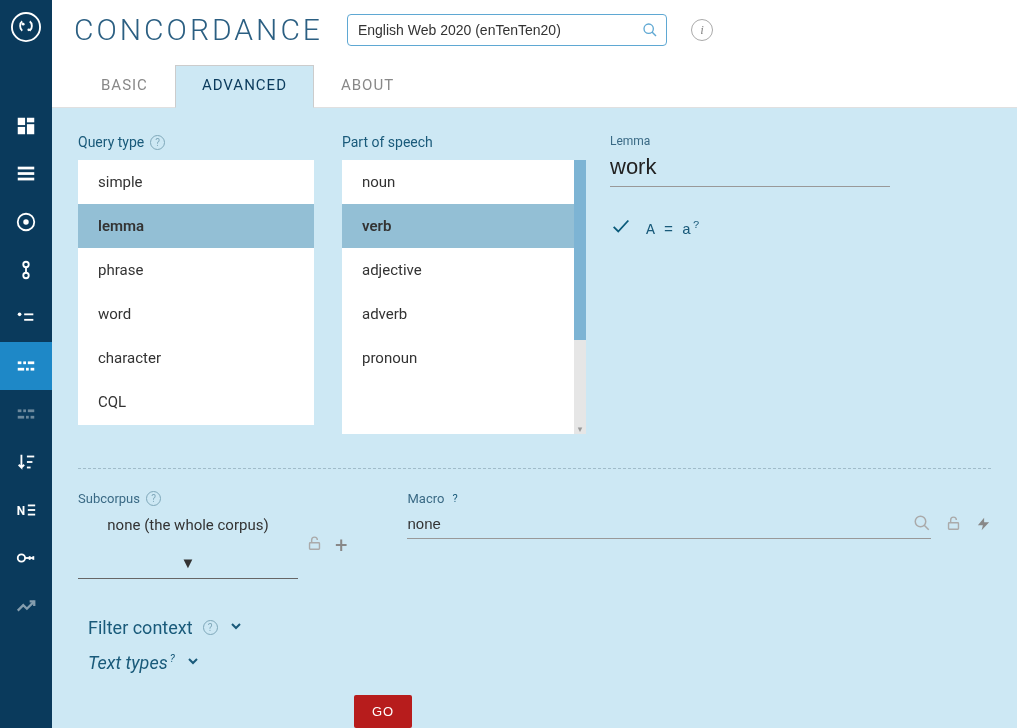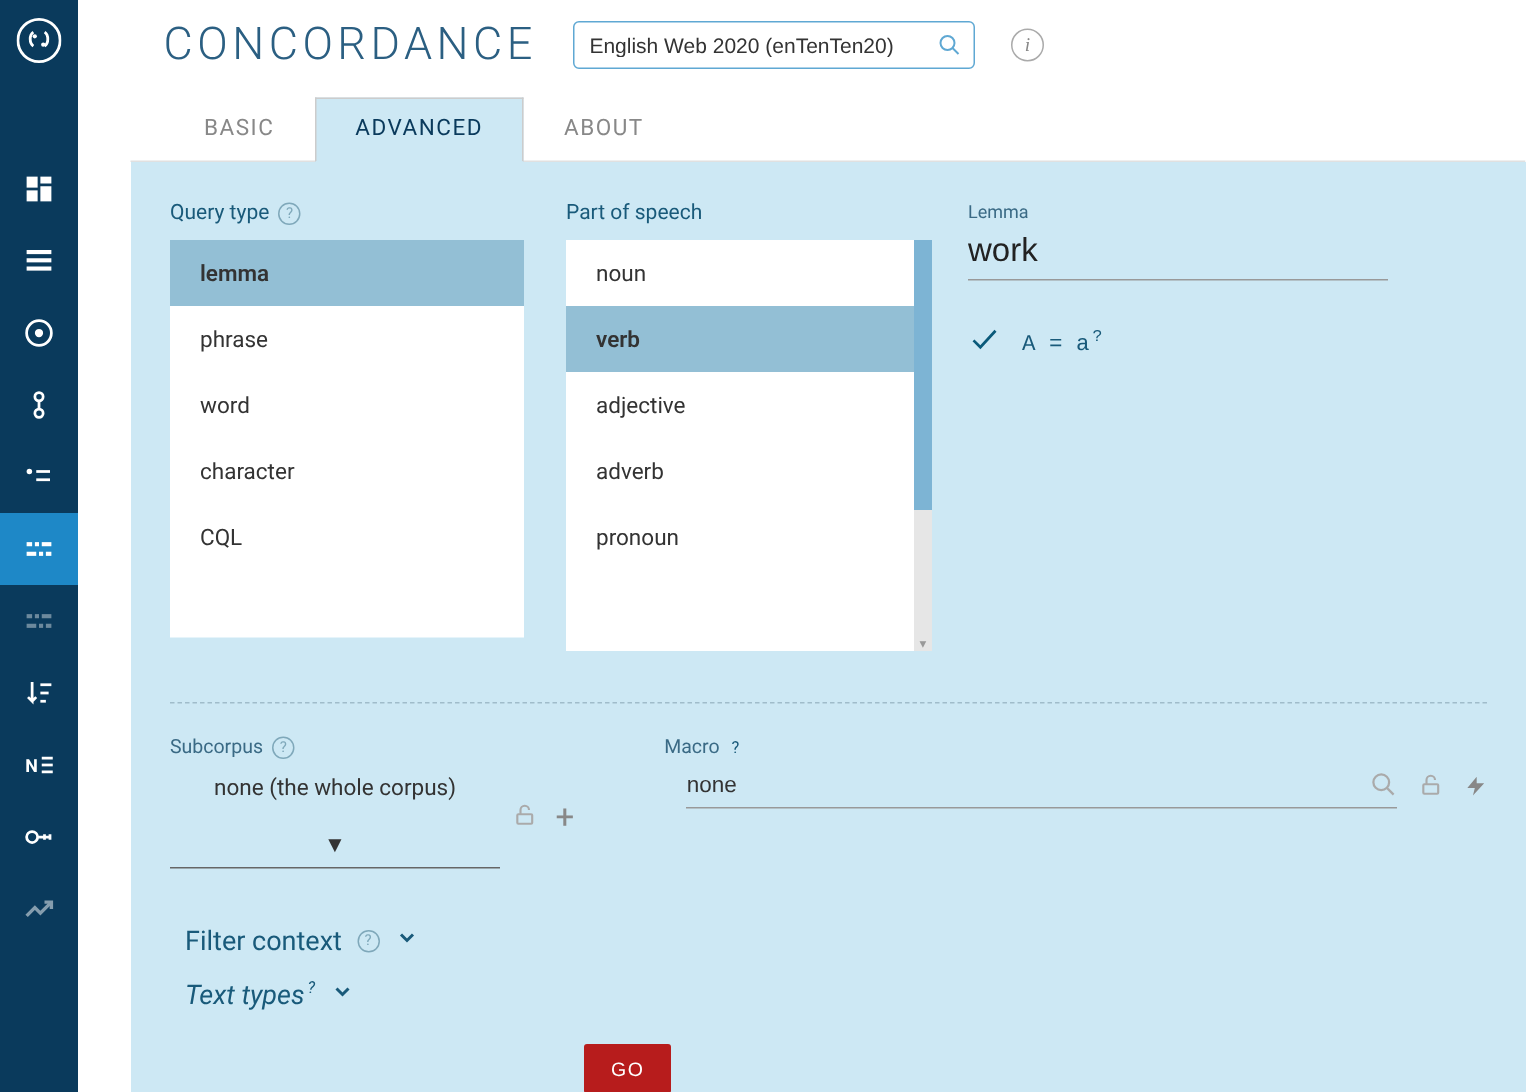--- a/index.html
+++ b/index.html
@@ -41,21 +41,20 @@
     }
     .side-icon.active { background: #1e88c7; }
     .side-icon svg { width: 22px; height: 22px; }
 
     
     .main {
       flex: 1;
       display: flex;
       flex-direction: column;
       background: #fff;
-      padding-left: 35px;
     }
     .topbar {
       display: flex;
       align-items: center;
       padding: 12px 20px 0 22px;
       gap: 24px;
     }
     .page-title {
       font-size: 30px;
       font-weight: 300;
@@ -63,21 +62,21 @@
       color: #2b5f82;
     }
     .corpus-box {
       border: 1px solid #5fa8d3;
       border-radius: 4px;
       height: 32px;
       display: flex;
       align-items: center;
       padding: 0 8px 0 10px;
       gap: 8px;
-      width: 268px;
+      width: 320px;
     }
     .corpus-box input {
       border: none;
       outline: none;
       font-size: 14px;
       flex: 1;
       color: #333;
       background: transparent;
     }
     .icon-btn {
@@ -251,21 +250,20 @@
       display:flex;align-items:center;gap:12px;
       margin-left:8px;
       color:#888;
     }
     .macro-col { flex:1; }
     .macro-input-row {
       display:flex;
       align-items:center;
       border-bottom:1px solid #999;
       padding: 2px 0 6px 0;
-      margin-left: 15px;
     }
     .macro-input-row input {
       border:none;background:transparent;outline:none;
       font-size:15px;flex:1;color:#333;
     }
     .macro-icons { display:flex;gap:14px;align-items:center;color:#888; }
 
     .expander {
       display:flex;align-items:center;gap:10px;
       color:#195a7a;
@@ -410,20 +408,21 @@
 
   <div class="panel">
     <div class="panel-top">
 
       <div>
         <div class="col-label">
           <span>Query type</span>
           <span class="help-circle">?</span>
         </div>
         <div class="listbox qt">
+          <div class="list-item">simple</div>
           <div class="list-item selected">lemma</div>
           <div class="list-item">phrase</div>
           <div class="list-item">word</div>
           <div class="list-item">character</div>
           <div class="list-item">CQL</div>
         </div>
       </div>
 
       <div>
         <div class="col-label">

